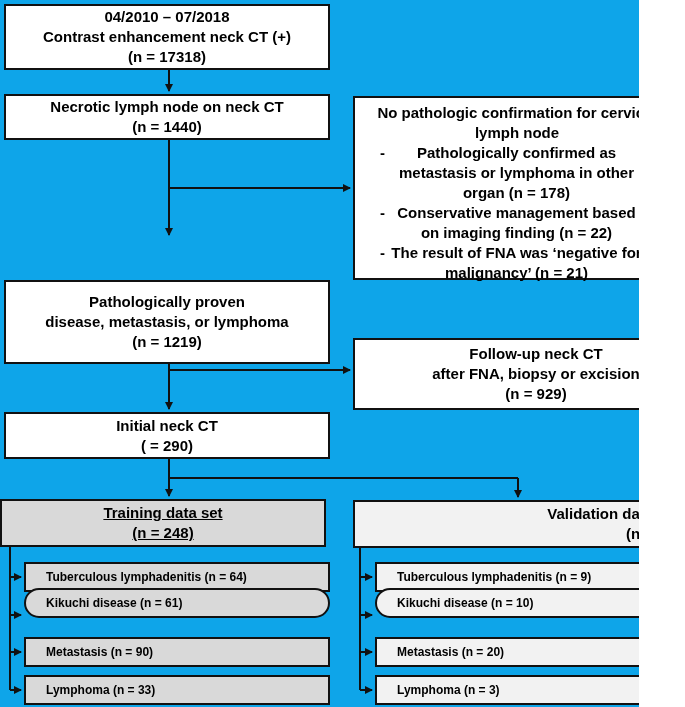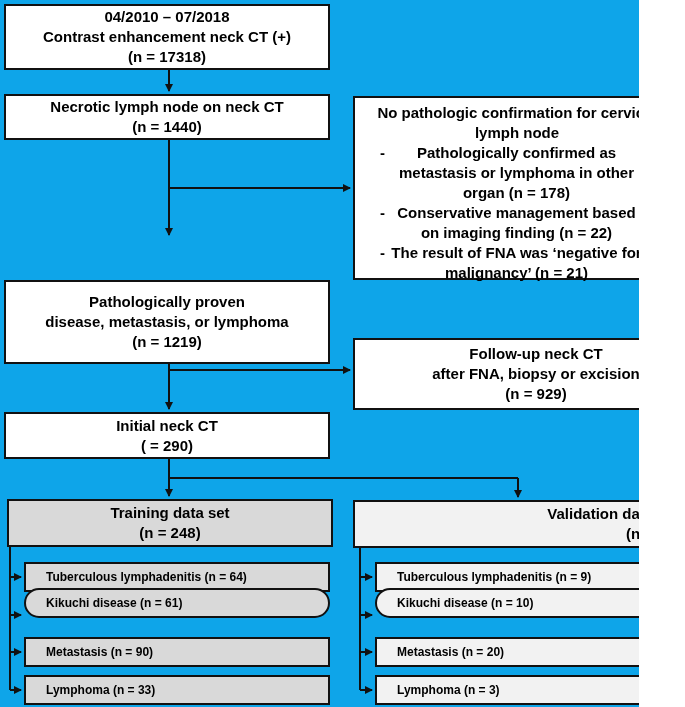--- a/index.html
+++ b/index.html
@@ -34,21 +34,21 @@
   .excl-item .dash { width:13px; margin-left:13px; flex:none; }
   .excl-item .txt { width:255px; }
 
   
   #box-contrast   { left:4px;   top:4px;   width:326px; height:66px; }
   #box-necrotic   { left:4px;   top:94px;  width:326px; height:46px; }
   #box-exclusion  { left:353px; top:96px;  width:328px; height:184px; }
   #box-pathproven { left:4px;   top:238px; width:326px; height:84px;margin-top:42px; }
   #box-followup   { left:353px; top:338px; width:328px; height:72px;padding-left:38px; }
   #box-initial    { left:4px;   top:412px; width:326px; height:47px; }
-  #box-training   { left:7px;   top:499px; width:326px; height:48px; }
+  #box-training   { left:0;   top:499px; width:326px; height:48px;text-decoration:underline; }
   #box-validation { left:353px; top:500px; width:328px; height:48px;align-items:flex-end; }
 
   .t-sub { left:24px;  width:306px; }
   .v-sub { left:375px; width:304px; }
   #t-sub-0, #v-sub-0 { top:562px; }
   #t-sub-1, #v-sub-1 { top:588px;border-radius:15px; }
   #t-sub-2, #v-sub-2 { top:637px; }
   #t-sub-3, #v-sub-3 { top:675px;text-align:right; }
 </style>
 </head>

